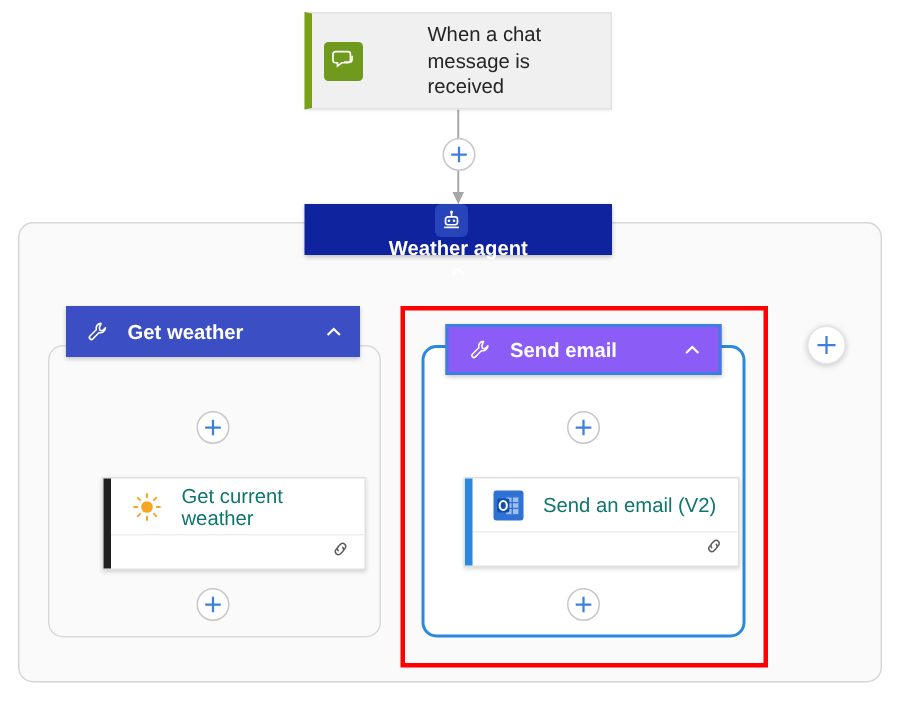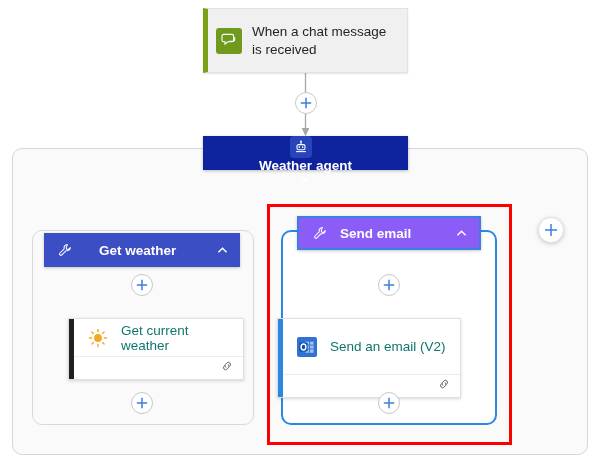--- a/index.html
+++ b/index.html
@@ -72,20 +72,21 @@
     width: 205px;
     height: 65px;
     box-sizing: border-box;
     background: #f0f0f0;
     border: 1px solid #e2e2e2;
     border-left: 5px solid #7aa116;
     display: flex;
     align-items: center;
     padding: 0 10px 0 8px;
     box-shadow: 0 1px 2px rgba(0,0,0,0.10);
+    gap: 33px;
   }
   .trigger-icon {
     width: 26px;
     height: 26px;
     flex: 0 0 26px;
     background: #6f9a1d;
     border-radius: 3px;
     margin-right: 10px;
     display: flex;
     align-items: center;
@@ -140,26 +141,25 @@
     box-shadow: 0 1px 3px rgba(0,0,0,0.25);
     flex-direction: column;
   }
   #agent-node .nh-icon {
     background: #2744ba;
     border-radius: 4px;
   }
 
   #getweather-node {
     left: 44px;
-    top: 233px;
+    top: 204px;
     width: 196px;
     height: 34px;
     background: #3b4ec4;
     box-shadow: 0 1px 3px rgba(0,0,0,0.22);
-    gap: 14px;
   }
 
   #sendemail-node {
     left: 297px;
     top: 216px;
     width: 184px;
     height: 34px;
     background: #8b5cf6;
     border: 2px solid #3b7fe0;
     box-shadow: 0 1px 3px rgba(0,0,0,0.22);
@@ -215,24 +215,24 @@
 
   #getcurrentweather-card {
     left: 68px;
     top: 318px;
     width: 176px;
     height: 62px;
   }
   #getcurrentweather-card .ac-accent { background: #202020; }
 
   #sendanemail-card {
-    left: 277px;
+    left: 309px;
     top: 318px;
     width: 184px;
-    height: 80px;
+    height: 60px;
   }
   #sendanemail-card .ac-accent { background: #2b88e0; }
 
   
   .plus-btn {
     position: absolute;
     width: 22px;
     height: 22px;
     box-sizing: border-box;
     border-radius: 50%;

